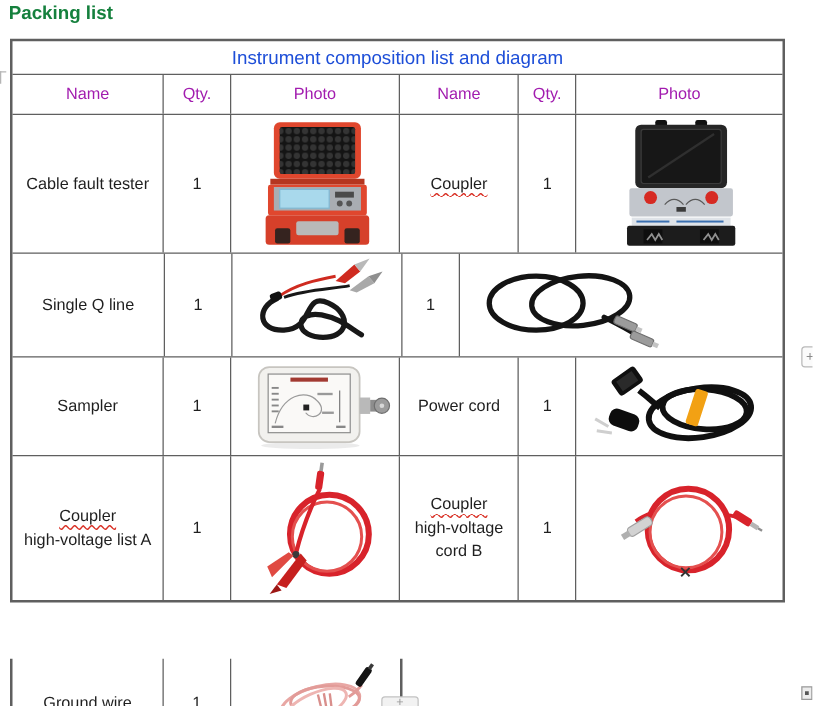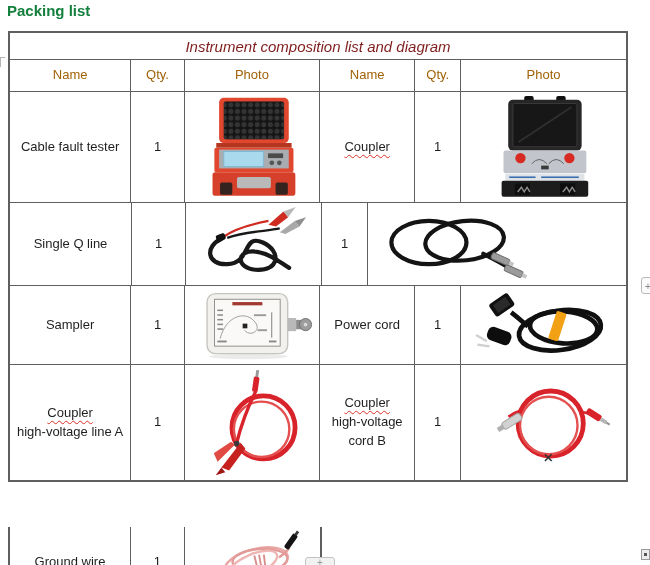--- a/index.html
+++ b/index.html
@@ -18,32 +18,32 @@
   .margin-artifact {
     position: absolute; left: 0; top: 57px; width: 5px; height: 10px;
     border-left: 1px solid #b5b5b5; border-top: 1px solid #b5b5b5;
   }
   .comp-table {
     position: absolute; left: 8px; top: 31px; width: 620px;
     border: 2px solid #5f5f5f; background: #fff;
   }
   .title-row {
     height: 27px; display: flex; align-items: center; justify-content: center;
-    border-bottom: 1.5px solid #5f5f5f; font-size: 15px; color: #7f1d1d; font-style: italic;
+    border-bottom: 1.5px solid #5f5f5f; font-size: 15px; color: #1d4ed8;
   }
   .trow { display: flex; border-bottom: 1.5px solid #5f5f5f; }
   .trow:last-child { border-bottom: none; }
   .cell {
     display: flex; flex-direction: column; align-items: center; justify-content: center;
     border-right: 1.5px solid #5f5f5f; overflow: hidden; text-align: center;
     font-size: 13px; line-height: 1.45;
   }
   .cell.last { border-right: none; }
   .header-row { height: 32px; }
-  .header-row .cell { font-size: 13px; color: #a16207; }
+  .header-row .cell { font-size: 13px; color: #a21caf; }
   .c-photo svg { width: 97%; height: 95%; display: block; }
   .wavy {
     text-decoration: underline;
     text-decoration-style: wavy;
     text-decoration-color: #d93025;
     text-decoration-thickness: 1px;
     text-underline-offset: 3px;
   }
   .partial-table {
     position: absolute; left: 8px; top: 482px; width: 313.5px;
@@ -223,21 +223,21 @@
   </g>
   <rect x="10" y="52" width="13" height="2.5" fill="#cfcfcf" transform="rotate(30 16 53)"></rect>
   <rect x="12" y="60" width="13" height="2.5" fill="#cfcfcf" transform="rotate(8 18 61)"></rect>
   <rect x="92" y="25" width="11" height="31" rx="2" fill="#f2a114" transform="rotate(18 97 40)"></rect>
 </svg>
         </div>
       </div>
       <div class="trow" style="height: 115px;">
         <div class="cell c-name" style="width: 122px;">
           <span class="wavy">Coupler</span>
-          <span>high-voltage line A</span>
+          <span>high-voltage list A</span>
         </div>
         <div class="cell c-qty" style="width: 54px;">1</div>
         <div class="cell c-photo" style="width: 136px;">
           <svg viewBox="0 0 136 114" preserveAspectRatio="xMidYMid meet">
   <circle cx="80" cy="62" r="33" stroke="#d8232b" stroke-width="5" fill="none"></circle>
   <circle cx="78" cy="64" r="29" stroke="#e4504f" stroke-width="2.5" fill="none"></circle>
   <g transform="rotate(8 72 16)">
     <rect x="70.5" y="2" width="3" height="8" fill="#9a9a9a"></rect>
     <rect x="69" y="9" width="6" height="16" rx="2" fill="#d8232b"></rect>
   </g>

